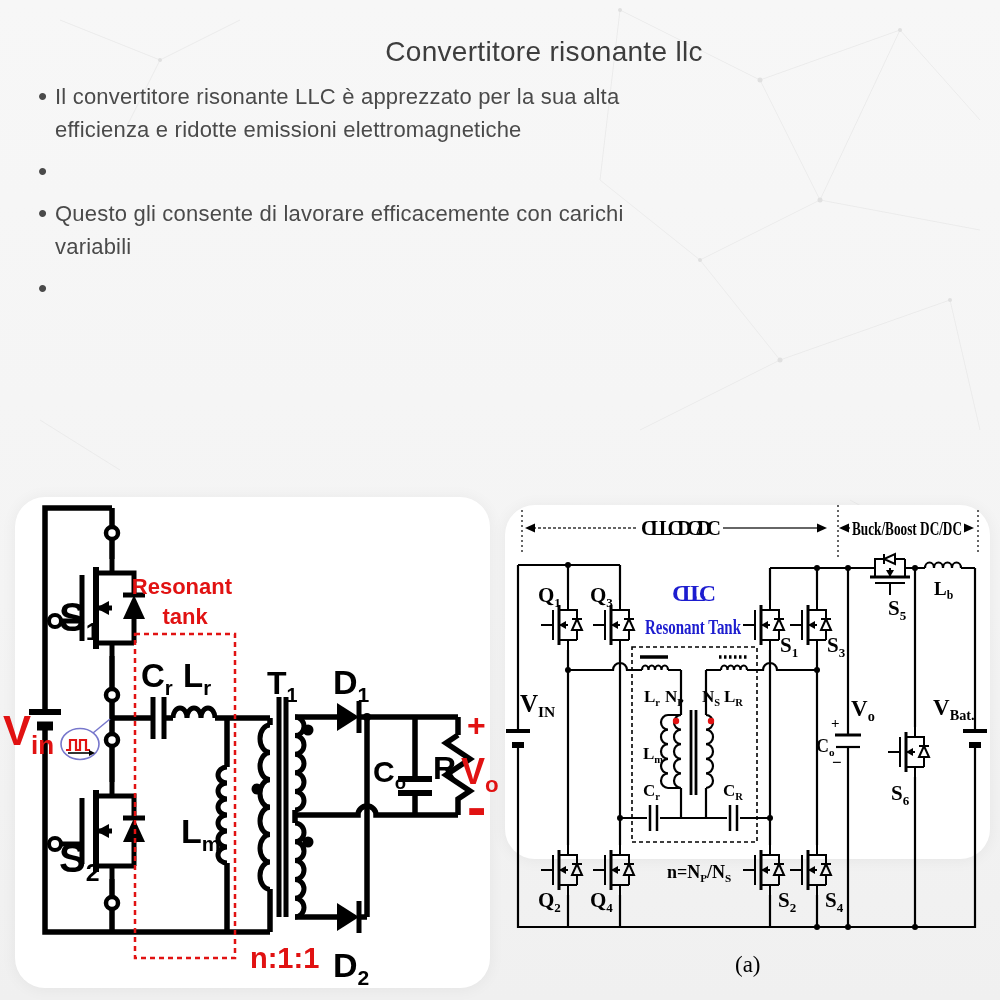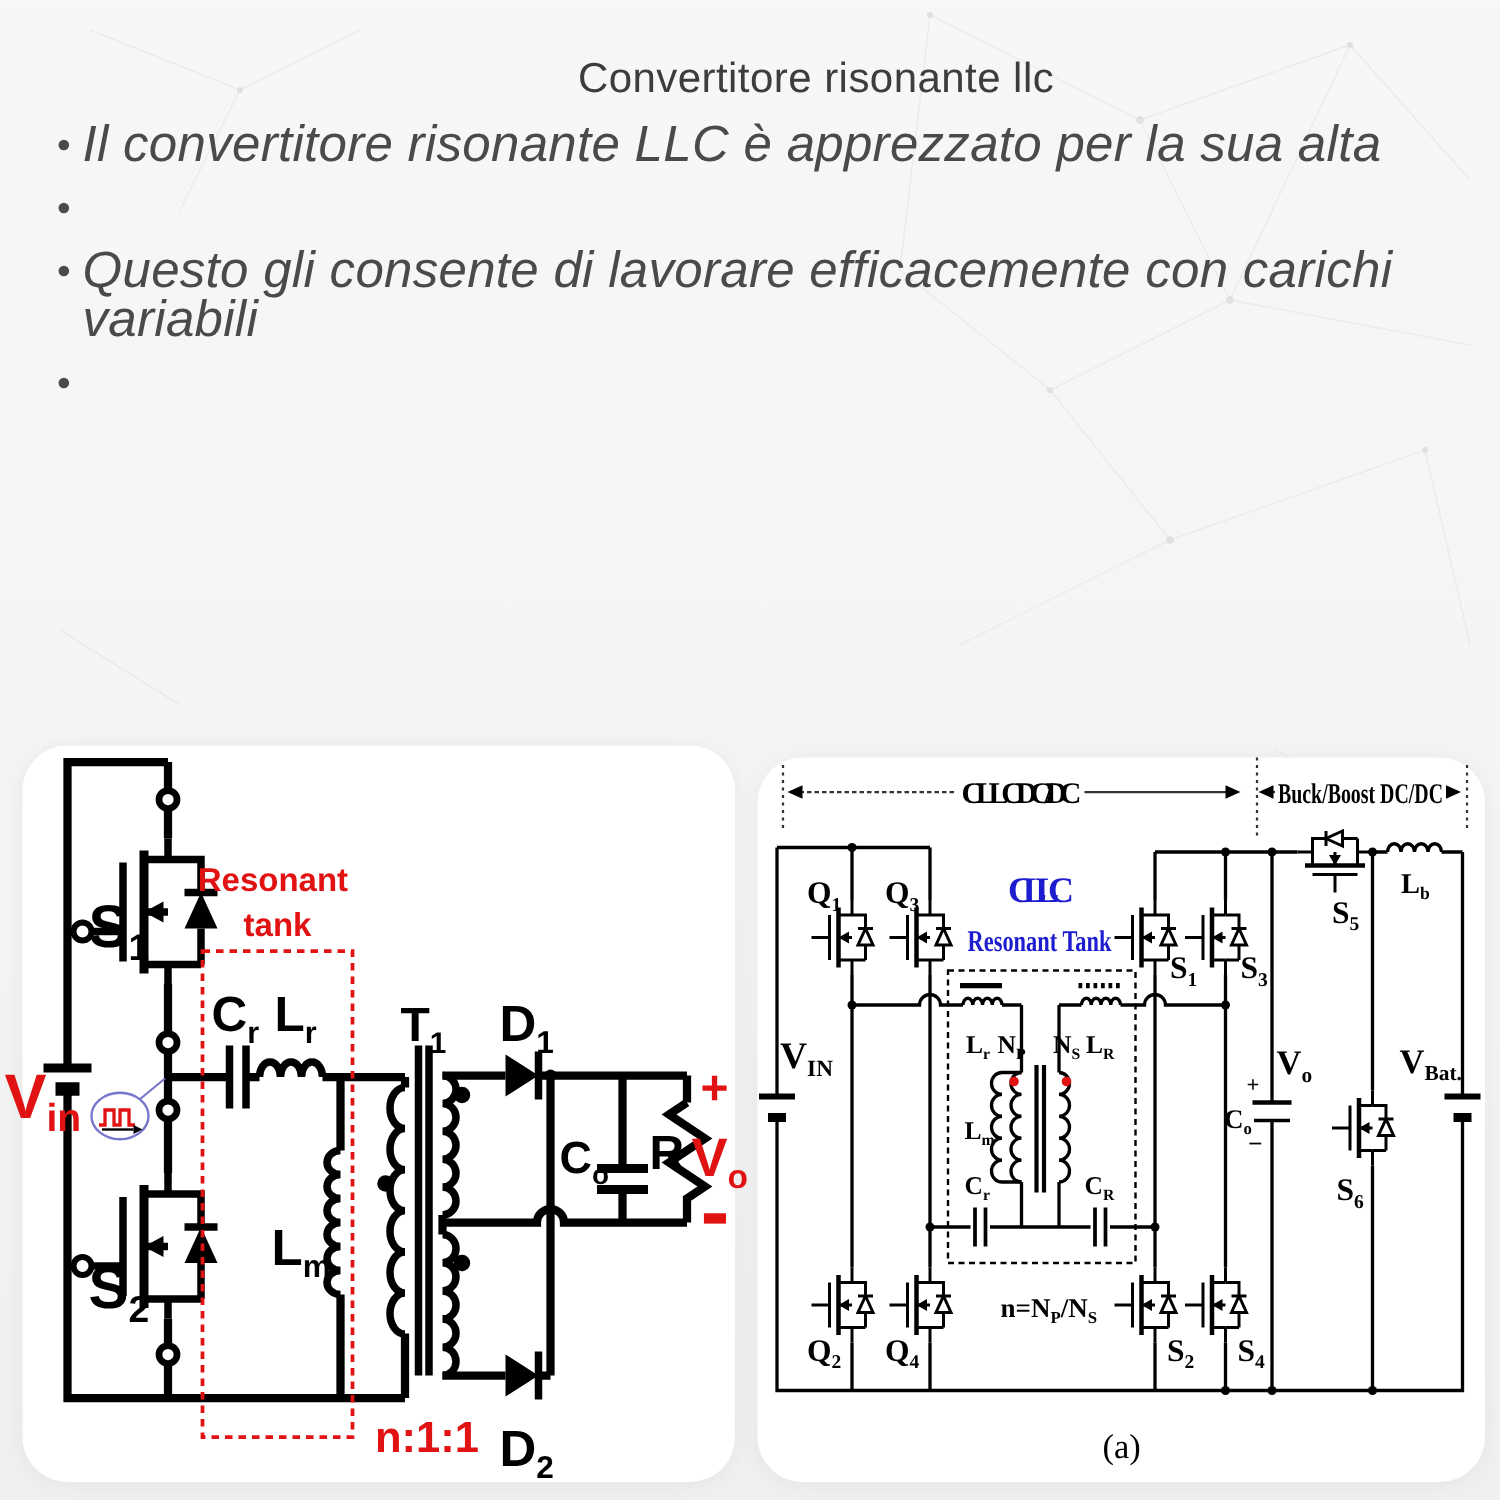--- a/index.html
+++ b/index.html
@@ -5,25 +5,25 @@
   html,body{margin:0;padding:0;}
   body{width:1000px;height:1000px;position:relative;overflow:hidden;
        background:linear-gradient(180deg,#f7f7f7 0%,#f4f4f4 60%,#f0f0f0 100%);
        font-family:"Liberation Sans",sans-serif;}
   .plexus{position:absolute;left:0;top:0;z-index:0;}
   .title{position:absolute;left:0;top:36px;width:1000px;text-align:center;
          font-size:28px;font-weight:500;color:#3d3d3d;letter-spacing:.3px;z-index:2;margin-left:44px;}
   .bullets{position:absolute;left:38px;top:80px;width:920px;z-index:2;}
   .bullet{display:flex;margin-bottom:9px;color:#4a4a4a;}
   .bullet .dot{width:17px;font-size:26px;line-height:33px;flex:0 0 17px;}
-  .bullet .bl{font-size:34px;line-height:33px;letter-spacing:.2px;font-style:italic;}
+  .bullet .bl{font-size:22px;line-height:33px;letter-spacing:.2px;}
   .panel{position:absolute;background:#ffffff;border-radius:30px;
          box-shadow:0 1px 16px rgba(0,0,0,.055);z-index:1;}
   #panel-left{left:15px;top:497px;width:475px;height:491px;}
-  #panel-right{left:505px;top:505px;width:485px;height:483px;}
+  #panel-right{left:505px;top:505px;width:485px;height:354px;}
   svg{overflow:visible;}
   svg text{user-select:none;}
   .lblL{font-family:"Liberation Sans",sans-serif;font-weight:bold;fill:#000;}
   .lblR{font-family:"Liberation Serif",serif;font-weight:bold;fill:#000;}
   .red{fill:#e11212;}
   .blue{fill:#1d1dcf;}
   .sub{font-size:62%;}
 </style>
 </head>
 <body>
@@ -44,21 +44,21 @@
       <circle cx="620" cy="10" r="2"></circle>
   </g>
 </svg>
 
 <div class="title">Convertitore risonante llc</div>
 
 <div class="bullets">
   <div class="bullet">
     <span class="dot">•</span>
     <span class="bl"><span>Il convertitore risonante LLC è apprezzato per la sua alta</span><br>
-    </span>
+    <span>efficienza e ridotte emissioni elettromagnetiche</span></span>
   </div>
   <div class="bullet">
     <span class="dot">•</span>
   </div>
   <div class="bullet">
     <span class="dot">•</span>
     <span class="bl"><span>Questo gli consente di lavorare efficacemente con carichi</span><br>
     <span>variabili</span></span>
   </div>
   <div class="bullet">

